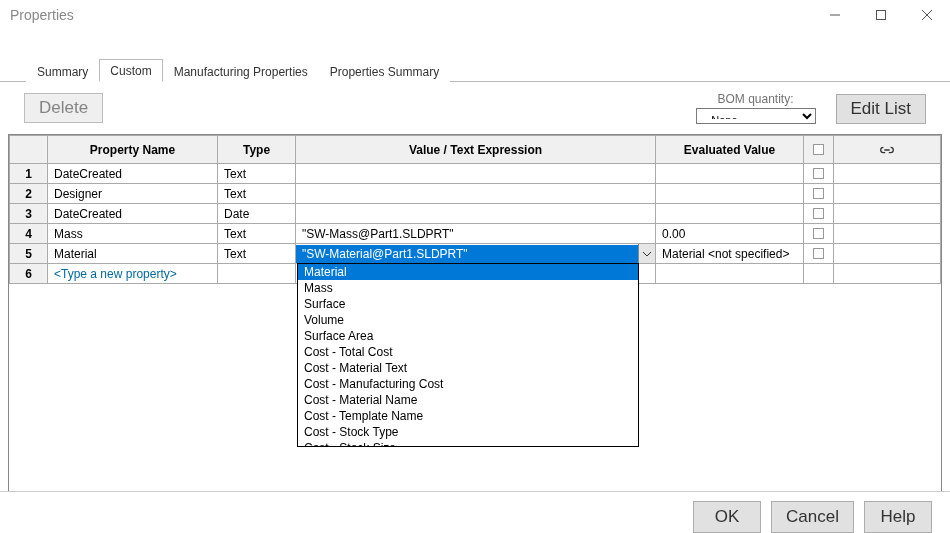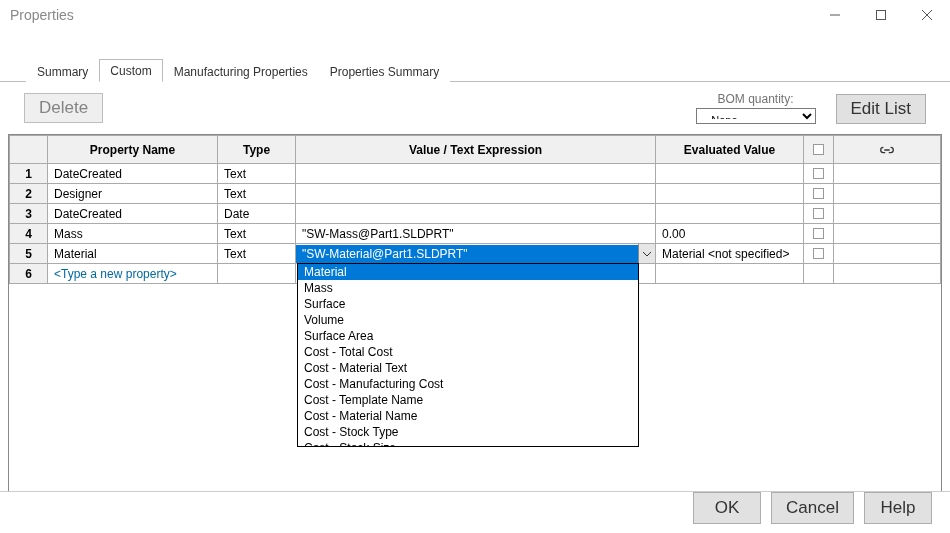--- a/index.html
+++ b/index.html
@@ -48,21 +48,21 @@
   .link-icon svg { width: 18px; height: 10px; }
 
   .dropdown-list { position: absolute; border: 1px solid #000; background: #fff; z-index: 100; overflow-y: auto; }
   .dropdown-list .dd-item { padding: 1px 6px; font-size: 12px; cursor: pointer; white-space: nowrap; }
   .dropdown-list .dd-item.hover { background: #0078d7; color: #fff; }
   .dropdown-list::-webkit-scrollbar { width: 17px; }
   .dropdown-list::-webkit-scrollbar-track { background: #f0f0f0; }
   .dropdown-list::-webkit-scrollbar-thumb { background: #c0c0c0; border: 1px solid #a0a0a0; }
   .dropdown-list::-webkit-scrollbar-button { height: 17px; background: #e8e8e8; border: 1px solid #a0a0a0; }
 
-  .footer { position: absolute; bottom: 0; left: 0; right: 0; height: 42px; border-top: 1px solid #ccc; display: flex; align-items: flex-start; justify-content: flex-end; padding: 0 18px; gap: 10px; background: #fff; }
+  .footer { position: absolute; bottom: 0; left: 0; right: 0; height: 42px; border-top: 1px solid #ccc; display: flex; align-items: flex-end; justify-content: flex-end; padding: 0 18px; gap: 10px; background: #fff; }
   .footer .btn { min-width: 68px; padding: 5px 14px; }
 </style>
 </head>
 <body>
 
 <div class="titlebar">
   <div class="titlebar-title">Properties</div>
   <div class="titlebar-btns">
     <div class="titlebar-btn">
         <svg viewBox="0 0 10 10">
@@ -223,22 +223,22 @@
 
   <div class="dropdown-list" id="dd" style="left:288px; top:128px; width:342px; height:184px;">
       <div class="dd-item hover">Material</div>
       <div class="dd-item">Mass</div>
       <div class="dd-item">Surface</div>
       <div class="dd-item">Volume</div>
       <div class="dd-item">Surface Area</div>
       <div class="dd-item">Cost - Total Cost</div>
       <div class="dd-item">Cost - Material Text</div>
       <div class="dd-item">Cost - Manufacturing Cost</div>
+      <div class="dd-item">Cost - Material Name</div>
       <div class="dd-item">Cost - Template Name</div>
-      <div class="dd-item">Cost - Material Name</div>
       <div class="dd-item">Cost - Stock Type</div>
       <div class="dd-item">Cost - Stock Size</div>
     </div>
 </div>
 
 <div class="footer">
   <button class="btn">OK</button>
   <button class="btn">Cancel</button>
   <button class="btn">Help</button>
 </div>

